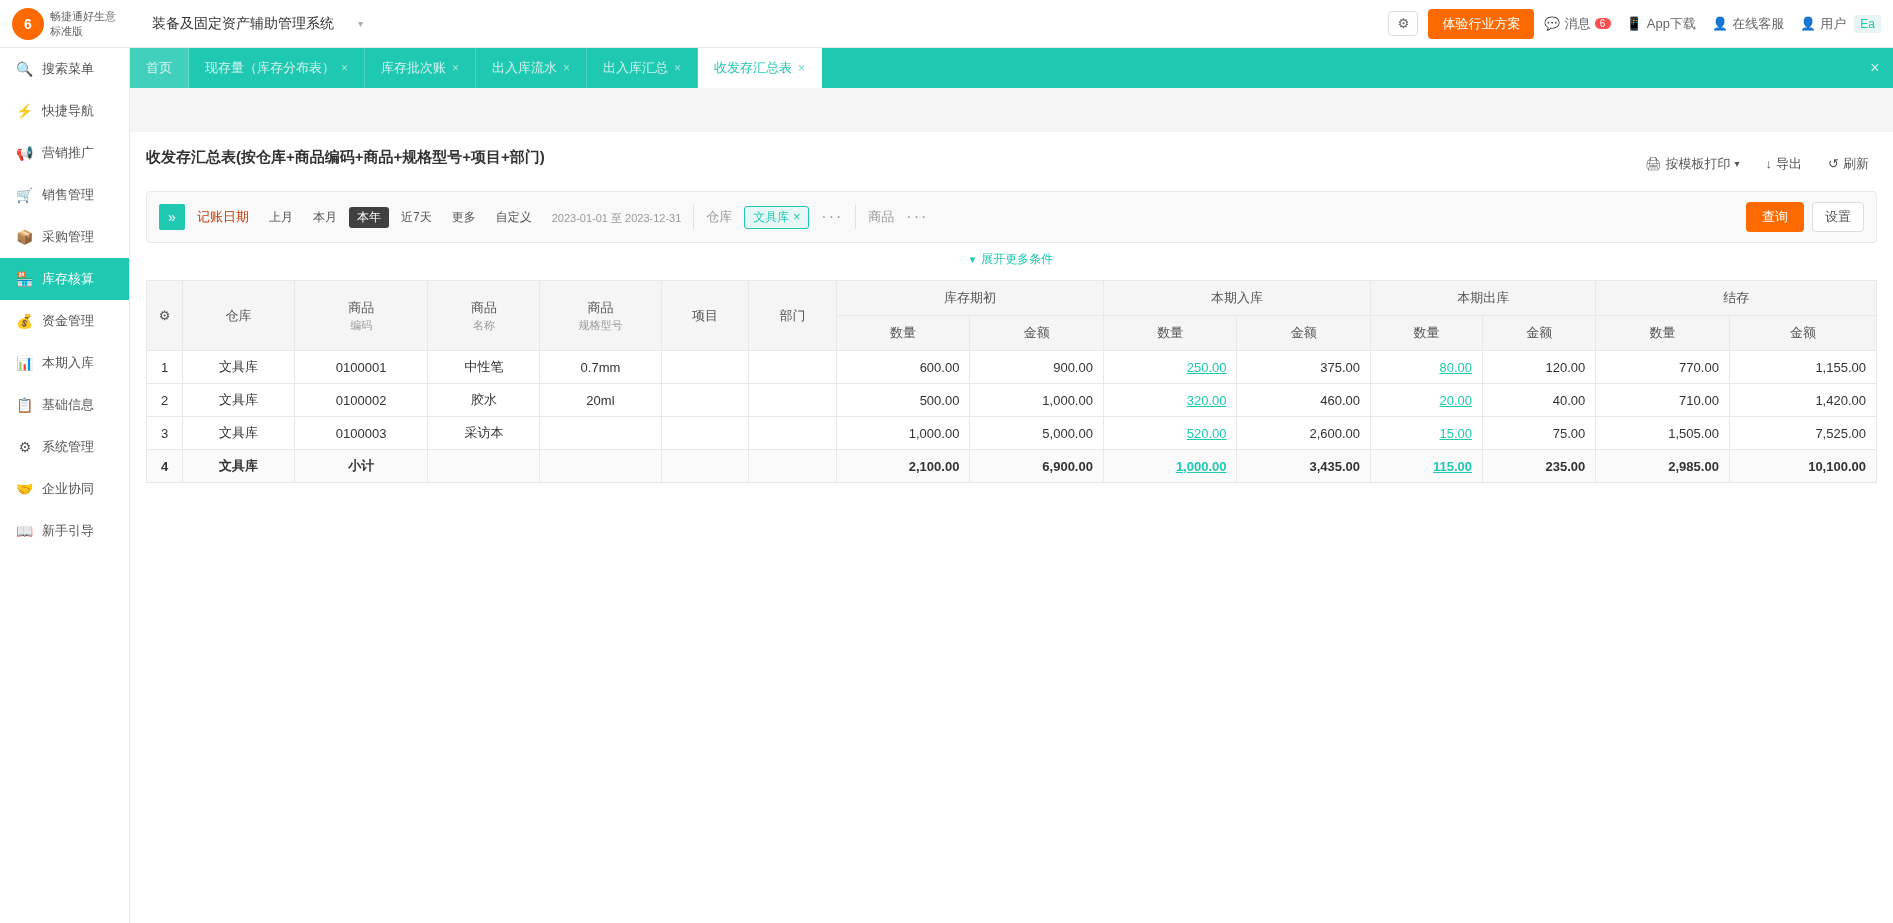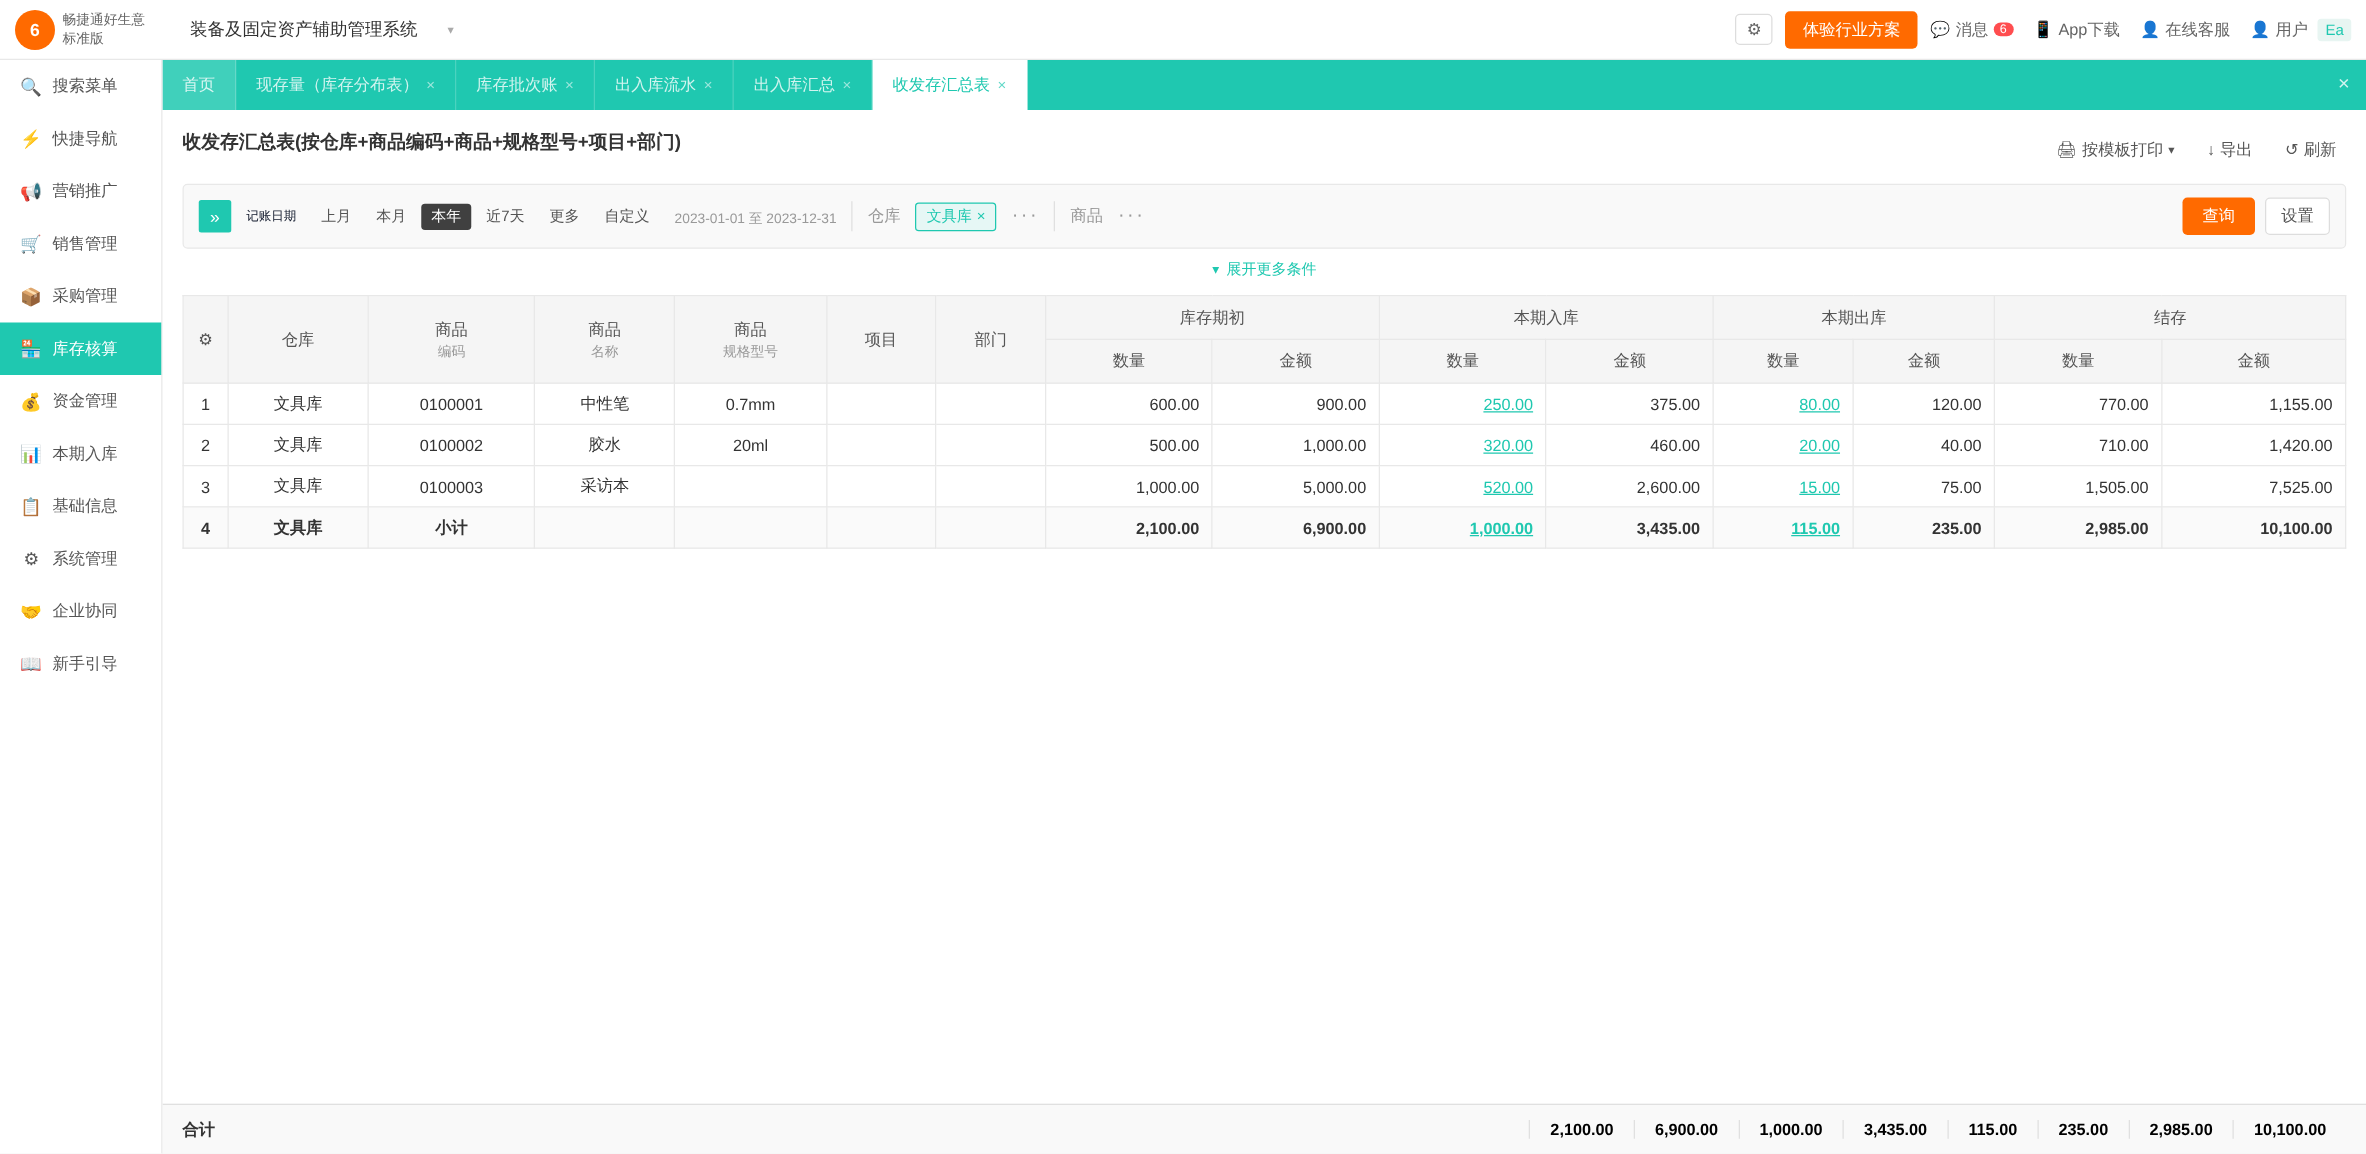--- a/index.html
+++ b/index.html
@@ -5,21 +5,21 @@
     * { box-sizing: border-box; margin: 0; padding: 0; }
     body { font-family: "Microsoft YaHei", Arial, sans-serif; font-size: 13px; background: #f5f5f5; overflow: hidden; }
 
     
     .app-wrapper { display: flex; flex-direction: column; height: 923px; width: 1893px; }
     .top-bar { display: flex; align-items: center; background: #fff; height: 48px; border-bottom: 1px solid #e8e8e8; padding: 0 12px; gap: 10px; flex-shrink: 0; }
     .main-body { display: flex; flex: 1; overflow: hidden; }
     .sidebar { width: 130px; background: #fff; border-right: 1px solid #e8e8e8; flex-shrink: 0; display: flex; flex-direction: column; }
     .content-area { flex: 1; display: flex; flex-direction: column; overflow: hidden; }
     .tabs-bar { background: #1fc8b0; display: flex; align-items: center; height: 40px; padding: 0 0; flex-shrink: 0; }
-    .page-content { flex: 1; background: #fff; overflow: auto; padding: 16px; }
+    .page-content { flex: 1; background: #fff; overflow: auto; padding: 16px; margin-top: 44px; }
     .bottom-bar { height: 40px; background: #f9f9f9; border-top: 1px solid #e0e0e0; display: flex; align-items: center; padding: 0 16px; flex-shrink: 0; }
 
     
     .logo-area { display: flex; align-items: center; gap: 6px; min-width: 130px; }
     .logo-icon { width: 32px; height: 32px; background: #ff6a00; border-radius: 50%; display: flex; align-items: center; justify-content: center; color: #fff; font-weight: bold; font-size: 14px; }
     .logo-text { font-size: 11px; color: #666; line-height: 1.3; }
     .system-title { display: flex; align-items: center; gap: 24px; flex: 1; }
     .system-name { font-size: 14px; color: #333; }
     .top-bar-actions { display: flex; align-items: center; gap: 16px; margin-left: auto; }
     .top-action-btn { display: flex; align-items: center; gap: 4px; color: #666; font-size: 13px; cursor: pointer; }
@@ -40,21 +40,21 @@
     .tab-close { font-size: 12px; color: inherit; opacity: 0.7; }
     .tabs-close-all { margin-left: auto; display: flex; align-items: center; justify-content: center; width: 36px; height: 40px; color: rgba(255,255,255,0.8); cursor: pointer; font-size: 16px; }
 
     
     .page-header { margin-bottom: 12px; }
     .page-title { font-size: 15px; font-weight: bold; color: #333; margin-bottom: 12px; }
 
     
     .filter-bar { display: flex; align-items: center; gap: 12px; background: #f9f9f9; border: 1px solid #e8e8e8; border-radius: 4px; padding: 10px 12px; margin-bottom: 8px; }
     .filter-expand-btn { width: 26px; height: 26px; background: #1fc8b0; border-radius: 2px; color: #fff; display: flex; align-items: center; justify-content: center; cursor: pointer; font-size: 14px; flex-shrink: 0; }
-    .filter-label { color: #0f172a; font-size: 10px; white-space: nowrap; }
+    .filter-label { color: #c2410c; font-size: 13px; white-space: nowrap; }
     .date-pills { display: flex; gap: 4px; align-items: center; }
     .date-pill { padding: 2px 8px; border-radius: 3px; font-size: 12px; cursor: pointer; color: #555; }
     .date-pill.active { background: #404040; color: #fff; font-family: Liberation Serif, serif; }
     .date-range { font-size: 11px; color: #999; margin-top: 2px; }
     .filter-divider { width: 1px; height: 24px; background: #e0e0e0; }
     .warehouse-label { color: #999; font-size: 13px; white-space: nowrap; }
     .warehouse-tag { display: flex; align-items: center; gap: 4px; background: #e6f7f5; border: 1px solid #1fc8b0; border-radius: 3px; padding: 2px 8px; color: #1fc8b0; font-size: 12px; }
     .warehouse-tag-close { cursor: pointer; font-size: 12px; }
     .filter-more-dots { color: #999; font-size: 16px; letter-spacing: 2px; cursor: pointer; }
     .product-label { color: #999; font-size: 13px; }
@@ -358,30 +358,15 @@
               <td class="number-cell">3,435.00</td>
               <td class="number-cell link-cell">115.00</td>
               <td class="number-cell">235.00</td>
               <td class="number-cell">2,985.00</td>
               <td class="number-cell">10,100.00</td>
             </tr>
           </tbody>
         </table>
       </div>
 
-      <div class="bottom-bar" style="justify-content:flex-start;">
-        <span style="min-width:160px; font-weight:bold; color:#333;">合计</span>
-
-        <span style="flex:1;"></span>
-        <div style="display:flex; gap:0; align-items:center;">
-          <span style="padding:0 16px; border-left:1px solid #e0e0e0; font-weight:bold;">2,100.00</span>
-          <span style="padding:0 16px; border-left:1px solid #e0e0e0; font-weight:bold;">6,900.00</span>
-          <span style="padding:0 16px; border-left:1px solid #e0e0e0; font-weight:bold;">1,000.00</span>
-          <span style="padding:0 16px; border-left:1px solid #e0e0e0; font-weight:bold;">3,435.00</span>
-          <span style="padding:0 16px; border-left:1px solid #e0e0e0; font-weight:bold;">115.00</span>
-          <span style="padding:0 16px; border-left:1px solid #e0e0e0; font-weight:bold;">235.00</span>
-          <span style="padding:0 16px; border-left:1px solid #e0e0e0; font-weight:bold;">2,985.00</span>
-          <span style="padding:0 16px; border-left:1px solid #e0e0e0; font-weight:bold;">10,100.00</span>
-        </div>
-      </div>
     </div>
   </div>
 </div>
 
 </body></html>

